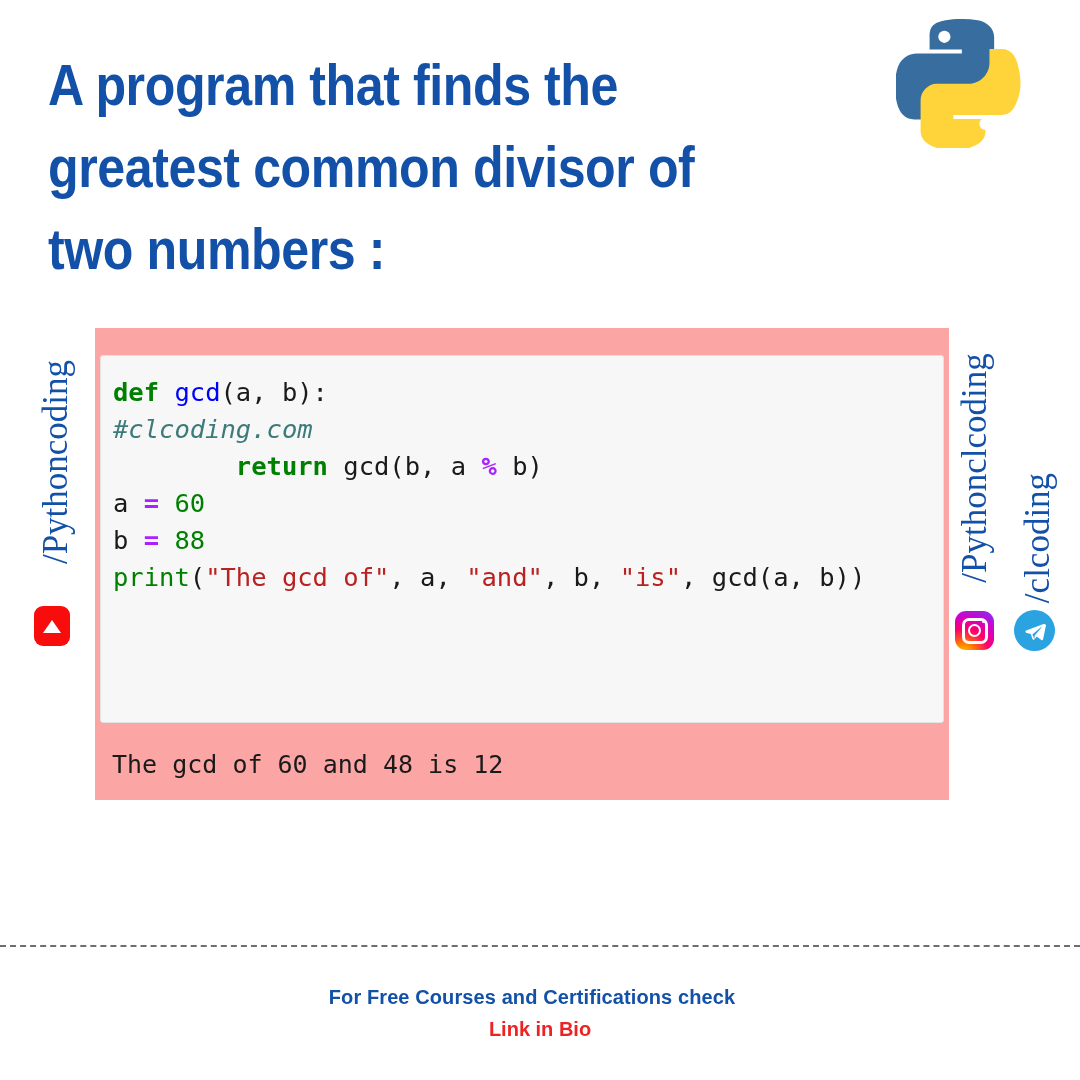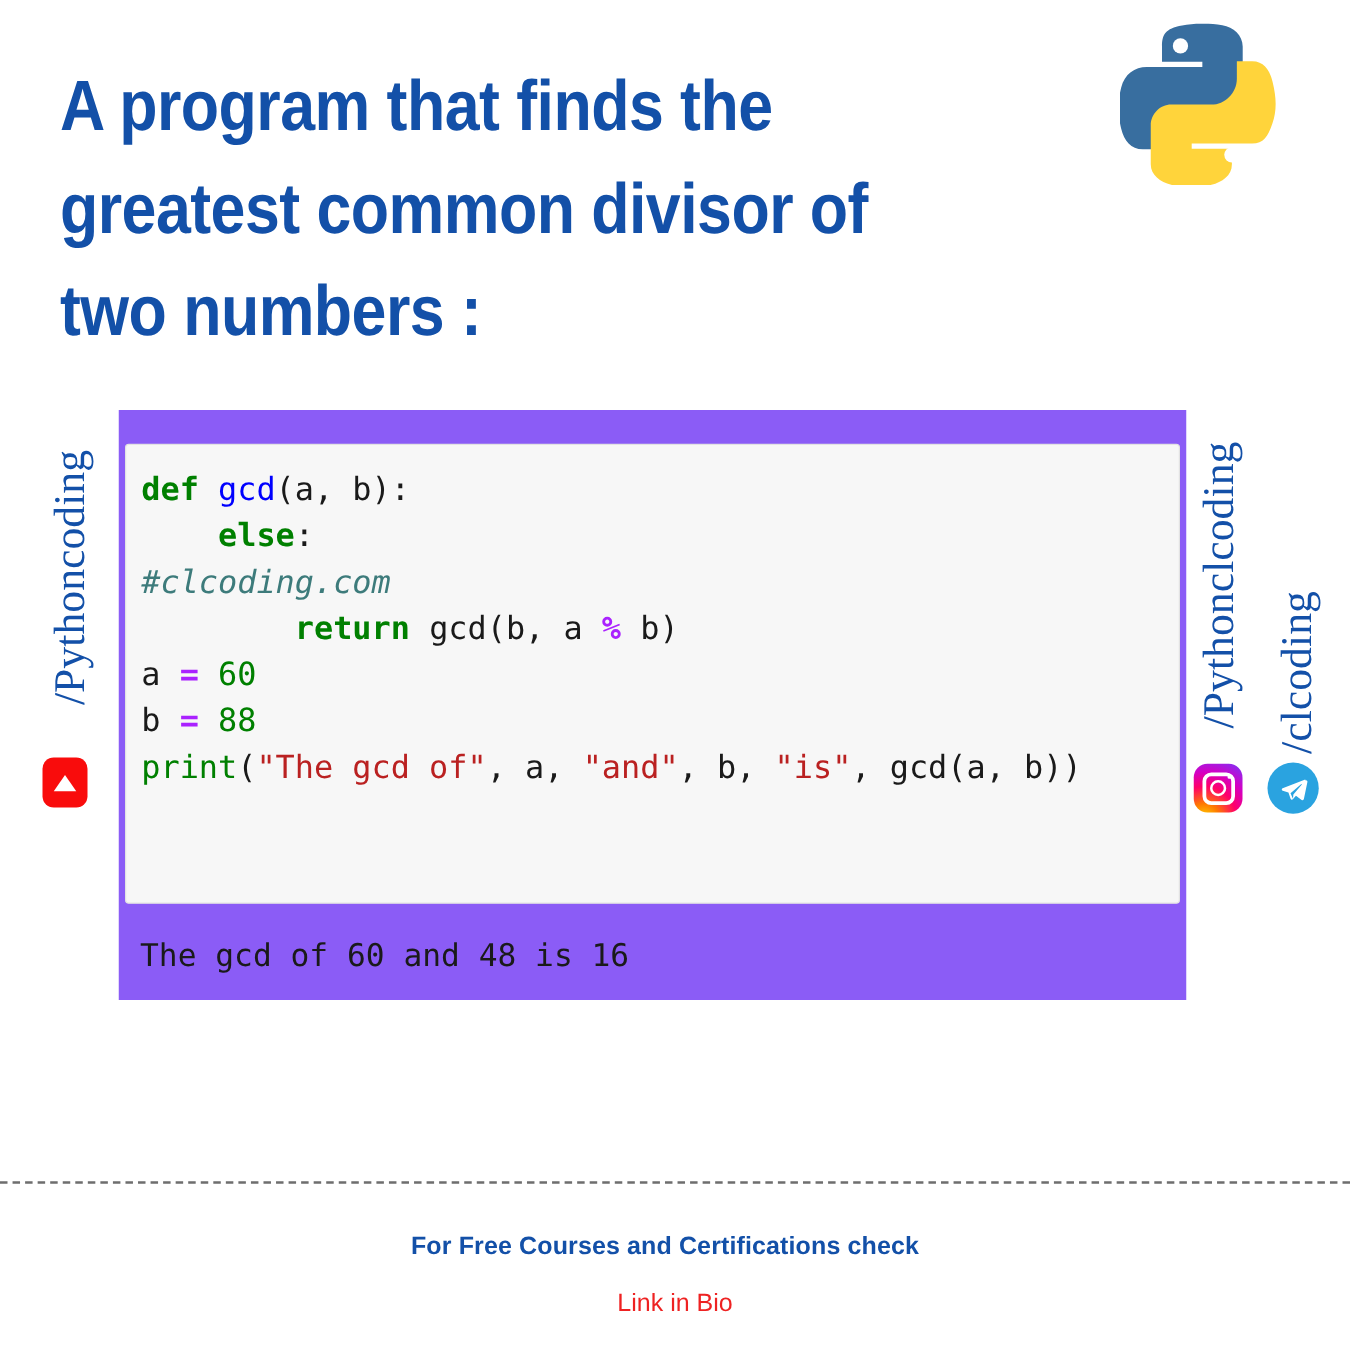--- a/index.html
+++ b/index.html
@@ -170,21 +170,21 @@
     justify-content: center;
   }
 
   
   .code-card {
     position: absolute;
     left: 95px;
     top: 328px;
     width: 854px;
     height: 472px;
-    background: #8b5cf6;
+    background: #fca5a5;
   }
   .code-cell {
     position: absolute;
     left: 5px;
     top: 27px;
     width: 844px;
     height: 368px;
     background: #f7f7f7;
     border: 1px solid #e3e3e3;
     border-radius: 3px;
@@ -237,23 +237,22 @@
     font-size: 20px;
     letter-spacing: 0.1px;
   }
   .footer-sub {
     position: absolute;
     left: 0;
     top: 1018px;
     width: 1080px;
     text-align: center;
     color: #ee2222;
-    font-weight: normal;
+    font-weight: bold;
     font-size: 20px;
-    margin-top: 14px;
   }
 </style>
 </head>
 <body>
 
 <div class="title">A program that finds the
 greatest common divisor of
 two numbers :</div>
 
 <div class="python-logo">
@@ -285,25 +284,24 @@
     <svg viewBox="0 0 24 24" width="26" height="26" aria-hidden="true">
       <path fill="#ffffff" d="M20.5 5.2 3.8 11.6c-.9.35-.85 1.65.07 1.93l4.2 1.3 1.6 4.6c.26.72 1.16.9 1.66.33l2.3-2.6 4.2 3.1c.62.46 1.5.12 1.66-.64l2.6-12.6c.17-.83-.64-1.5-1.42-1.2z"></path>
       <path fill="#2aa3e0" d="M9.6 15.3 17.4 8.6c.3-.26.67.15.42.46l-6.1 7.2-.3 3.1z"></path>
     </svg>
   </div>
 </div>
 
 <div class="code-card">
   <div class="code-cell">
     <pre><span class="t-kw">def</span> <span class="t-fn">gcd</span><span class="t-pl">(a, b):</span></pre>
-    <pre><span class="t-pl">    </span><span class="t-kw">else</span><span class="t-pl">:</span></pre>
     <pre><span class="t-com">#clcoding.com</span></pre>
     <pre><span class="t-pl">        </span><span class="t-kw">return</span><span class="t-pl"> gcd(b, a </span><span class="t-op">%</span><span class="t-pl"> b)</span></pre>
     <pre><span class="t-pl">a </span><span class="t-op">=</span> <span class="t-num">60</span></pre>
     <pre><span class="t-pl">b </span><span class="t-op">=</span> <span class="t-num">88</span></pre>
     <pre><span class="t-bi">print</span><span class="t-pl">(</span><span class="t-str">"The gcd of"</span><span class="t-pl">, a, </span><span class="t-str">"and"</span><span class="t-pl">, b, </span><span class="t-str">"is"</span><span class="t-pl">, gcd(a, b))</span></pre>
   </div>
-  <div class="out-line">The gcd of 60 and 48 is 16</div>
+  <div class="out-line">The gcd of 60 and 48 is 12</div>
 </div>
 
 <div class="divider"></div>
 <div class="footer-main">For Free Courses and Certifications check</div>
 <div class="footer-sub">Link in Bio</div>
 
 </body></html>

